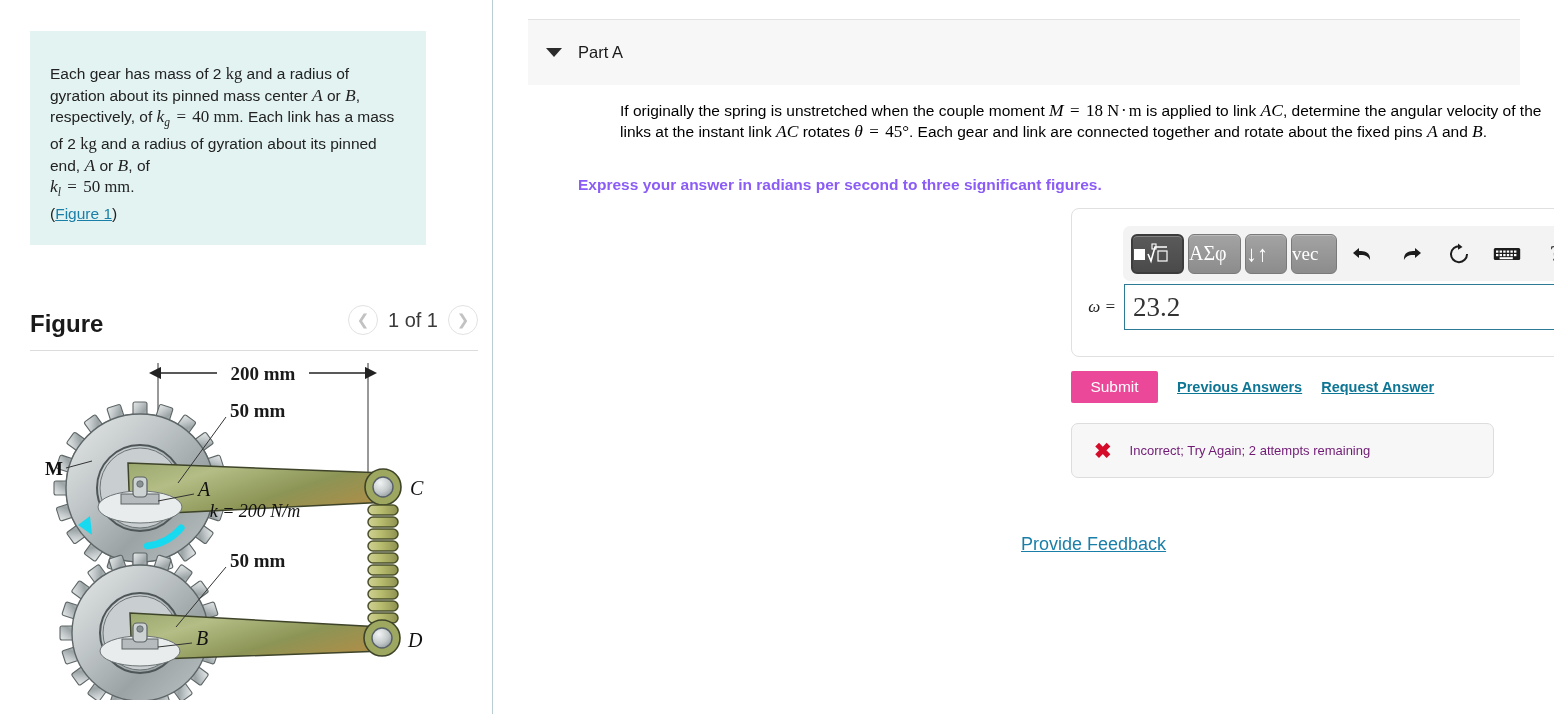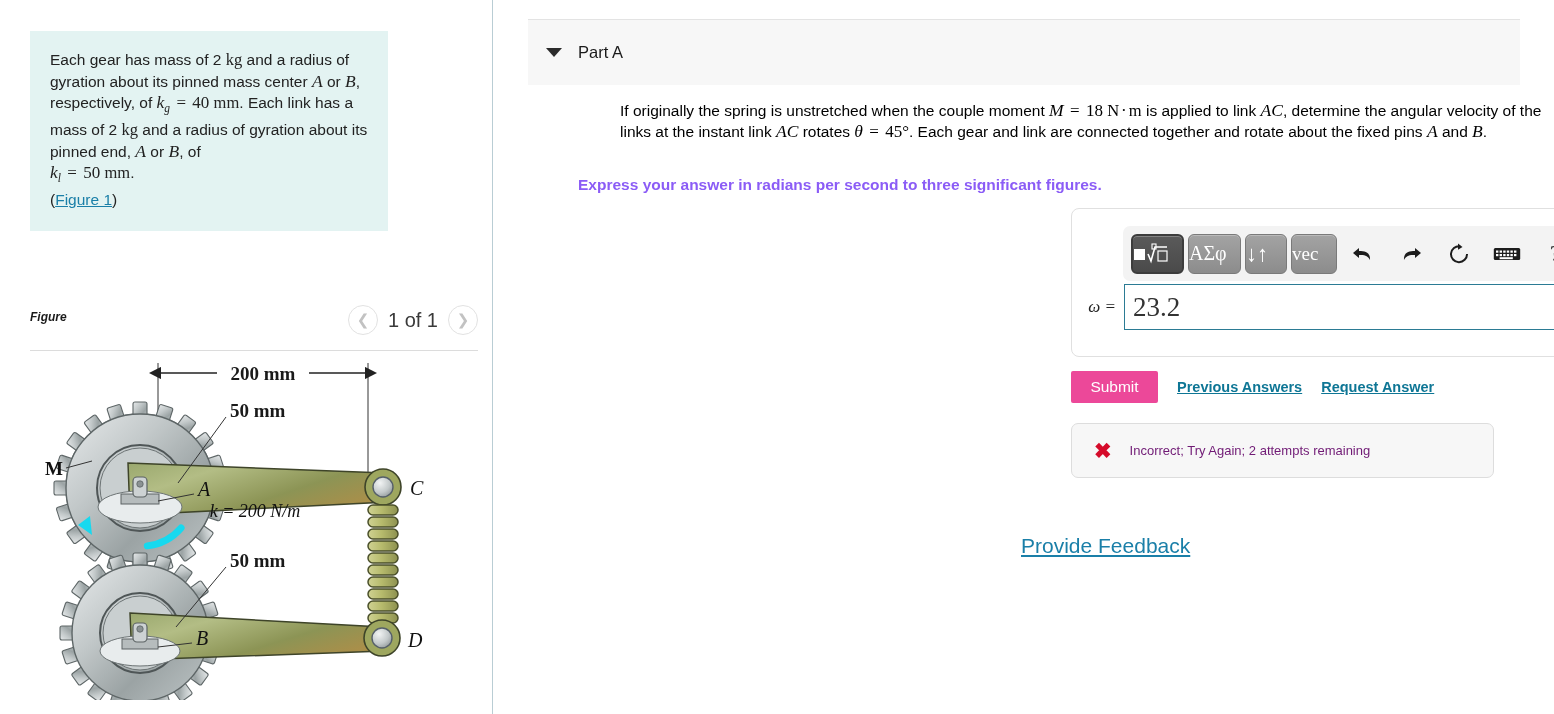--- a/index.html
+++ b/index.html
@@ -14,43 +14,43 @@
 
   
   .left-panel {
     position: absolute; left: 0; top: 0;
     width: 493px; height: 714px;
     border-right: 1px solid #b9cdd4;
     background: #fff;
   }
   .problem-box {
     position: absolute; left: 30px; top: 31px;
-    width: 358px;
+    width: 396px;
     background: #e3f3f2;
-    padding: 18px 20px 20px 20px;
+    padding: 32px 20px 20px 20px;
     font-size: 15.5px;
     line-height: 21.5px;
     color: #222;
   }
   .mi { font-family: "Liberation Serif", serif; font-style: italic; font-size: 17.5px; }
   .mi-sub { font-family: "Liberation Serif", serif; font-style: italic; font-size: 17.5px; position: relative; }
   .sub { font-size: 11.5px; vertical-align: -0.32em; font-style: italic; }
   .mr { font-family: "Liberation Serif", serif; font-style: normal; font-size: 17px; }
   .mop { font-family: "Liberation Serif", serif; font-style: normal; font-size: 17px; padding: 0 2px; }
   .munit { font-family: "Liberation Serif", serif; font-style: normal; font-size: 16.5px; }
   .fig-link { color: #1a7fa8; text-decoration: underline; cursor: pointer; }
 
   .fig-header {
     position: absolute; left: 30px; top: 305px;
     width: 448px; height: 46px;
     border-bottom: 1px solid #dcdcdc;
   }
   .fig-title {
     position: absolute; left: 0; top: 5px;
-    font-size: 12px; font-weight: bold; color: #1a1a1a; font-style: italic;
+    font-size: 24px; font-weight: bold; color: #1a1a1a;
   }
   .fig-nav {
     position: absolute; right: 0; top: 0;
     display: flex; align-items: center; gap: 10px;
   }
   .nav-circle {
     width: 30px; height: 30px; border-radius: 50%;
     border: 1px solid #e2e2e2; background: #fff;
     display: flex; align-items: center; justify-content: center;
     color: #c2c2c2; font-size: 15px; cursor: pointer;
@@ -183,21 +183,21 @@
     border: 1px solid #dddddd;
     border-radius: 7px;
     display: flex; align-items: center;
     padding-left: 22px;
   }
   .xmark { color: #d50b2a; font-size: 21px; font-weight: bold; margin-right: 18px; }
   .feedback-txt { font-size: 13px; font-weight: normal; color: #701a75; }
 
   .provide-feedback {
     position: absolute; left: 528px; top: 534px;
-    color: #1a7fa8; font-size: 21px;
+    color: #1a7fa8; font-size: 18px;
     text-decoration: underline; cursor: pointer;
   }
 </style>
 </head>
 <body>
 
 <div class="page">
 
   <div class="left-panel">
 

